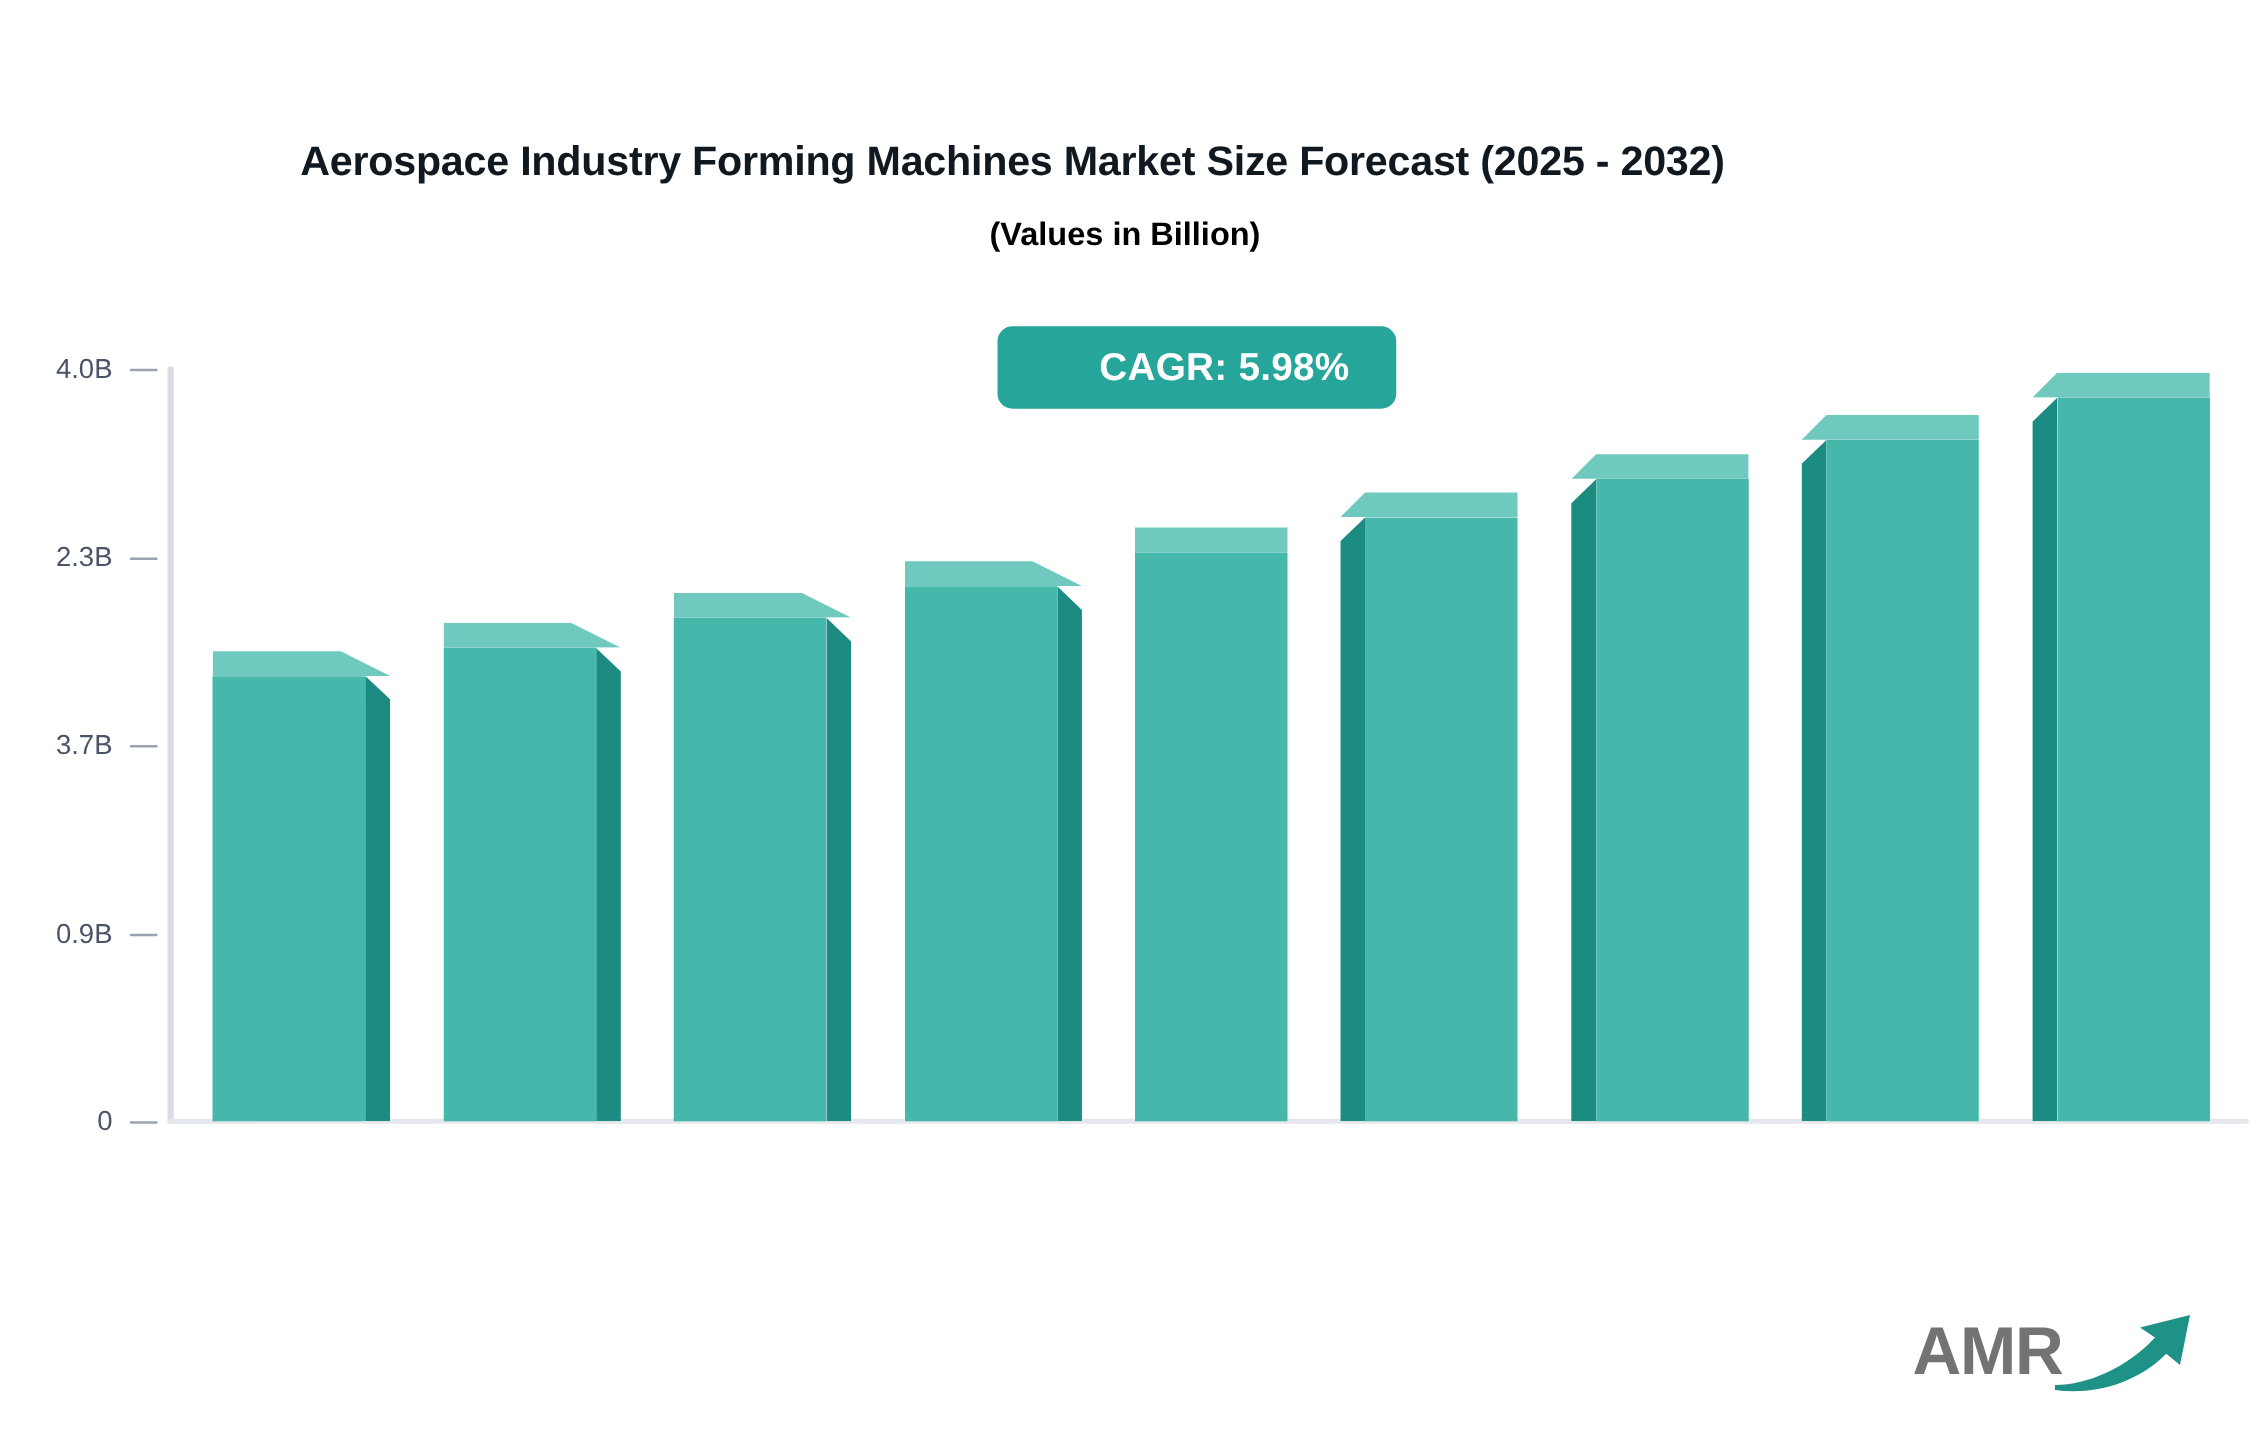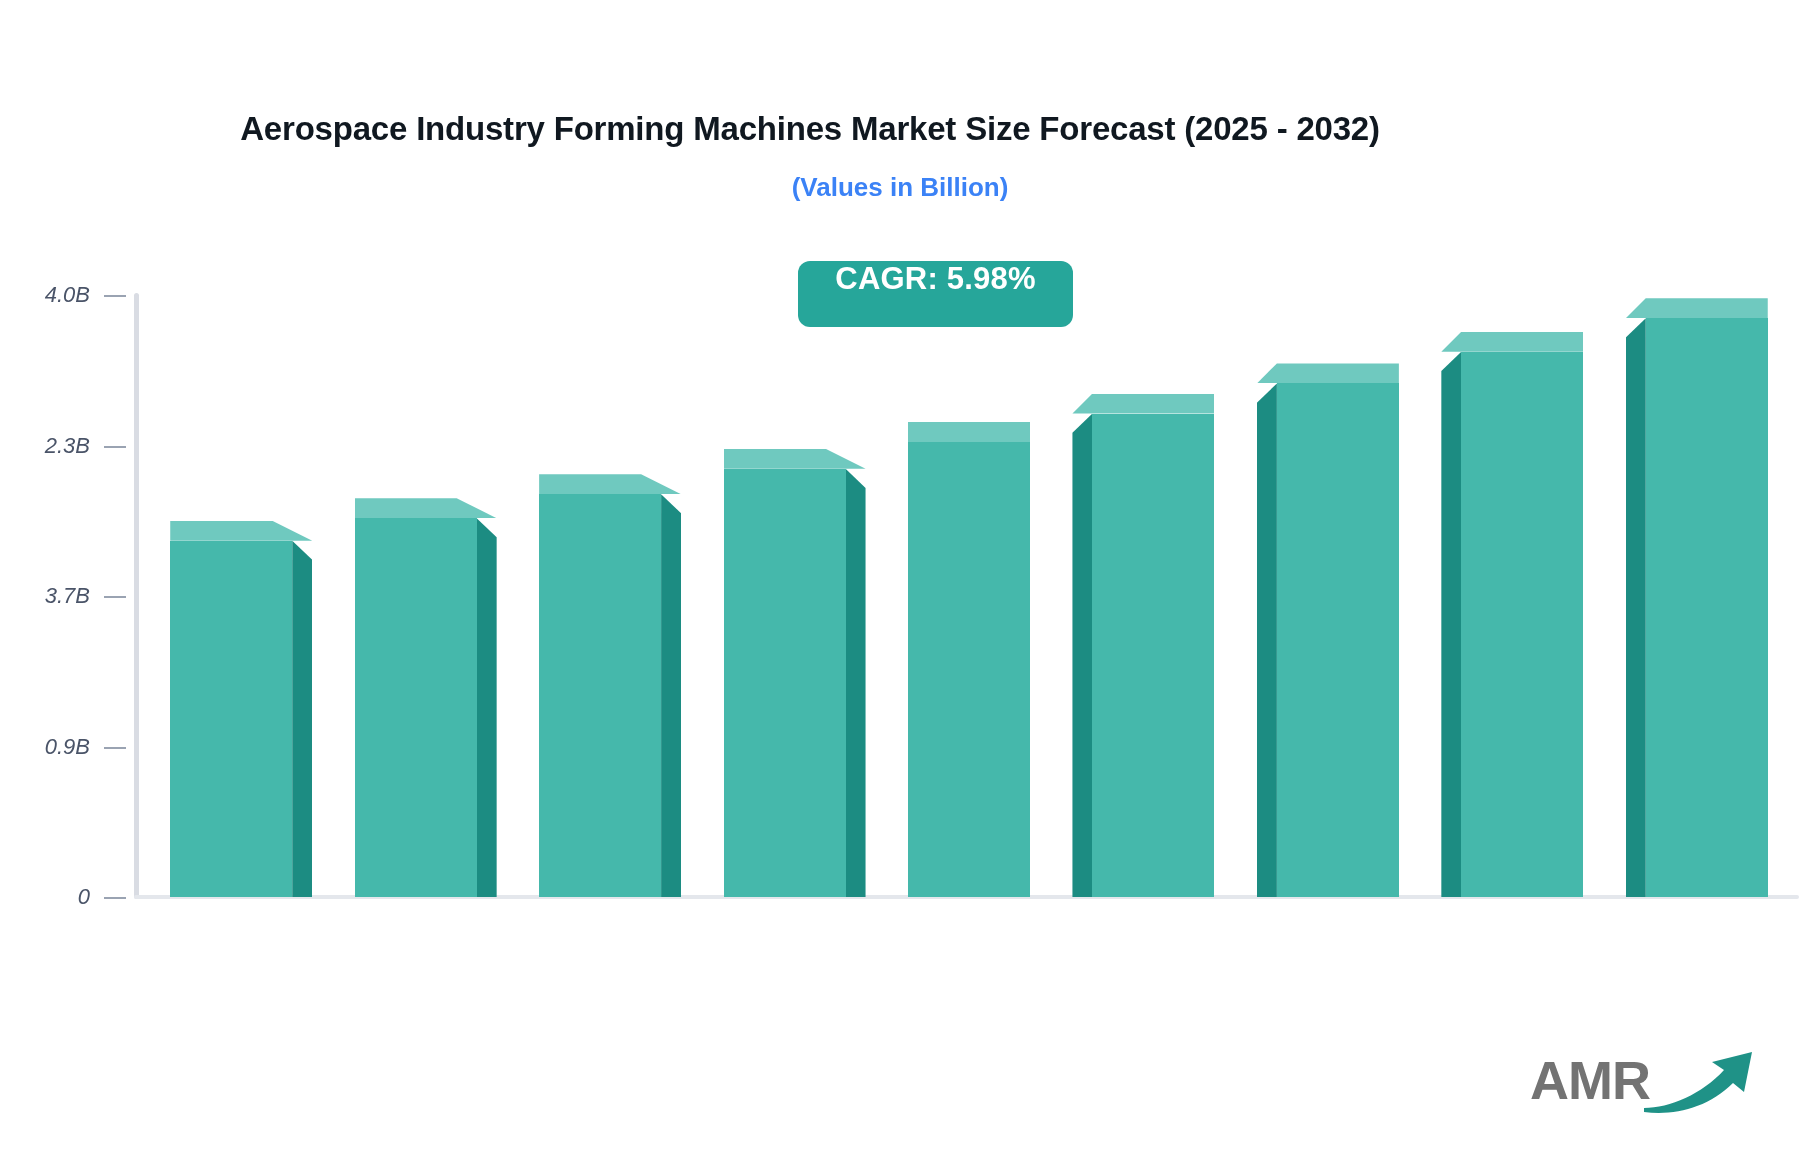--- a/index.html
+++ b/index.html
@@ -33,39 +33,40 @@
     letter-spacing: -0.2px;
   }
   .subtitle {
     position: absolute;
     top: 172px;
     left: 0;
     width: 1800px;
     text-align: center;
     font-size: 26px;
     font-weight: bold;
-    color: #3b82f6;
+    color: #000000;
   }
 
   
   .cagr-badge {
     position: absolute;
     left: 798px;
     top: 261px;
     width: 275px;
     height: 66px;
     background: #26a69a;
     border-radius: 12px;
     display: flex;
-    align-items: flex-start;
+    align-items: center;
     justify-content: center;
     color: #ffffff;
     font-size: 31px;
     font-weight: bold;
     letter-spacing: 0.2px;
+    padding-left: 44px;
   }
 
   
   
   .plot {
     position: absolute;
     left: 0;
     top: 0;
     width: 1800px;
     height: 1156px;
@@ -92,21 +93,20 @@
 
   .ytick {
     position: absolute;
     left: 0;
     width: 126px;
     text-align: right;
     font-size: 22px;
     color: #4a5468;
     transform: translateY(-50%);
     white-space: nowrap;
-    font-style: italic;
   }
   .ytick .dash {
     display: inline-block;
     width: 22px;
     margin-left: 14px;
     border-top: 2px solid #9aa3b2;
     vertical-align: middle;
   }
 
   

